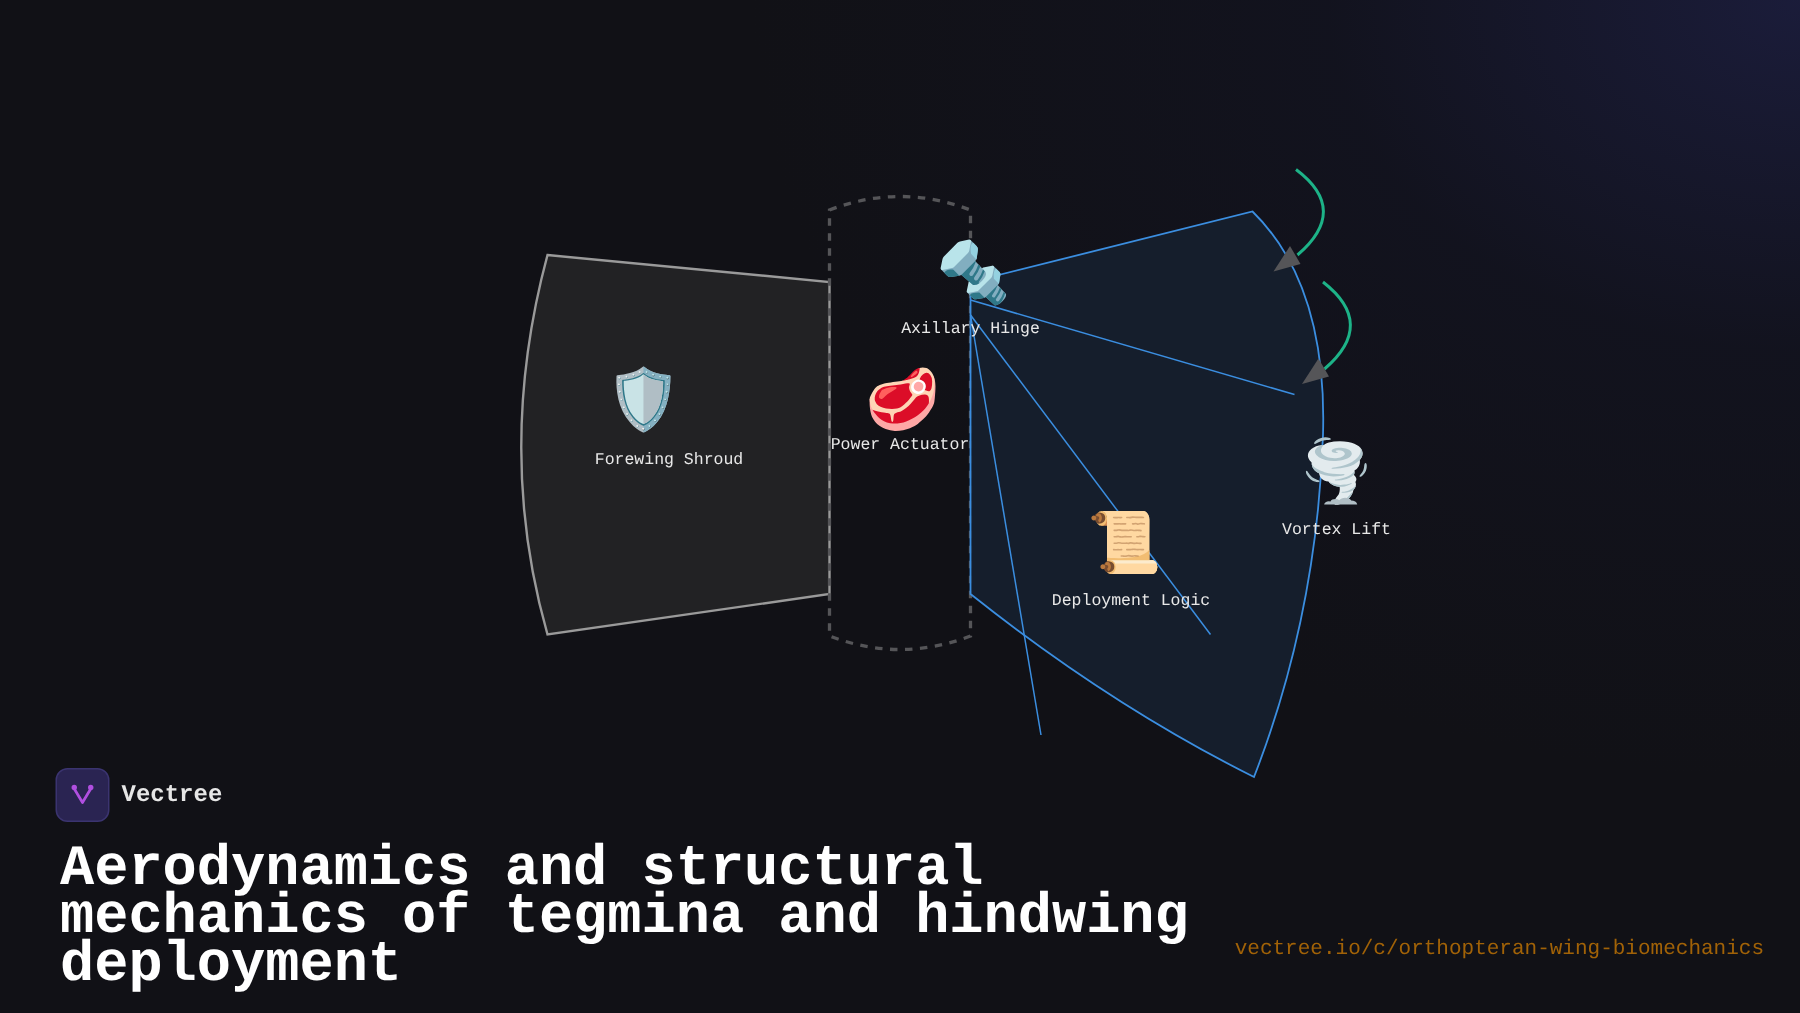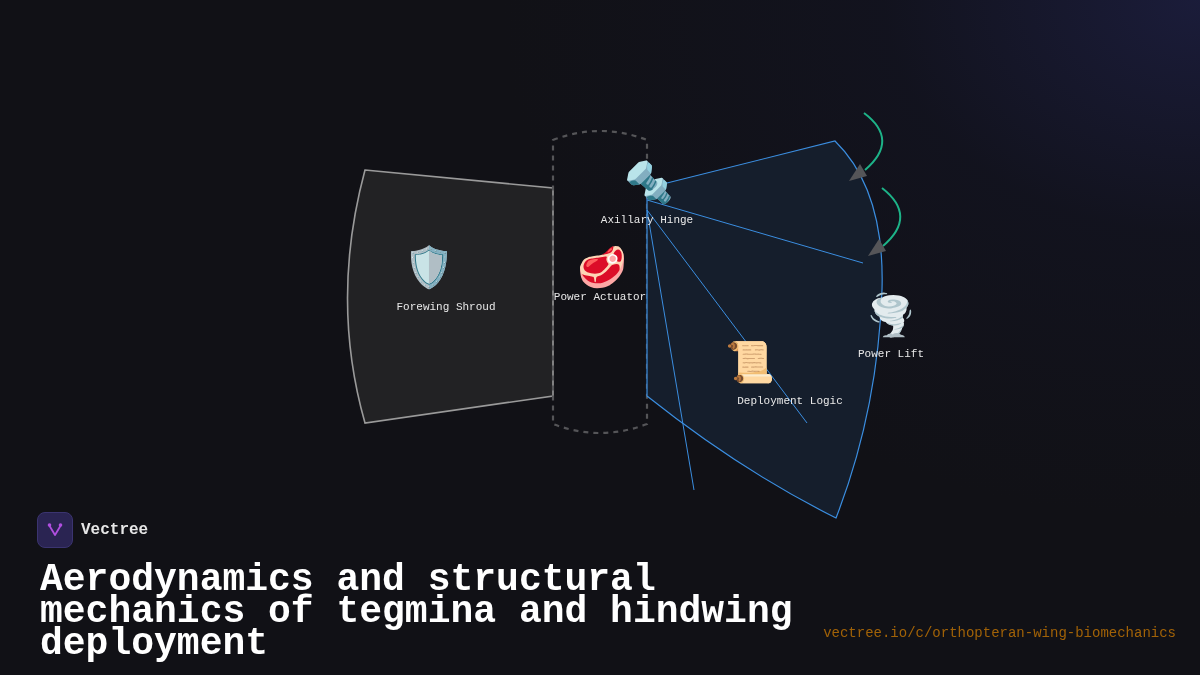--- a/index.html
+++ b/index.html
@@ -73,26 +73,26 @@
 <div class="node-label" style="left:600px; top:297px;">Power Actuator</div>
 
 <div class="node" style="left:649px; top:182px;">
   <span class="emoji">🔩</span>
 </div>
 <div class="node-label" style="left:647px; top:204px;margin-top:16px;">Axillary Hinge</div>
 
 <div class="node" style="left:750px; top:362px;">
   <span class="emoji">📜</span>
 </div>
-<div class="node-label" style="left:790px; top:401px;">Deployment Logic</div>
+<div class="node-label" style="left:754px; top:401px;">Deployment Logic</div>
 
 <div class="node" style="left:891px; top:315px;">
   <span class="emoji">🌪️</span>
 </div>
-<div class="node-label" style="left:891px; top:354px;">Power Lift</div>
+<div class="node-label" style="left:891px; top:354px;">Vortex Lift</div>
 
 <div class="brand">
   <div class="brand-logo">
     <svg width="18" height="18" viewBox="0 0 18 18">
       <path d="M3 4 L9 14 L15 4" fill="none" stroke="#b04fe0" stroke-width="1.8" stroke-linecap="round" stroke-linejoin="round"></path>
       <circle cx="3.5" cy="4" r="1.8" fill="#b04fe0"></circle>
       <circle cx="14.5" cy="4" r="1.8" fill="#b04fe0"></circle>
     </svg>
   </div>
   <span class="brand-name">Vectree</span>

